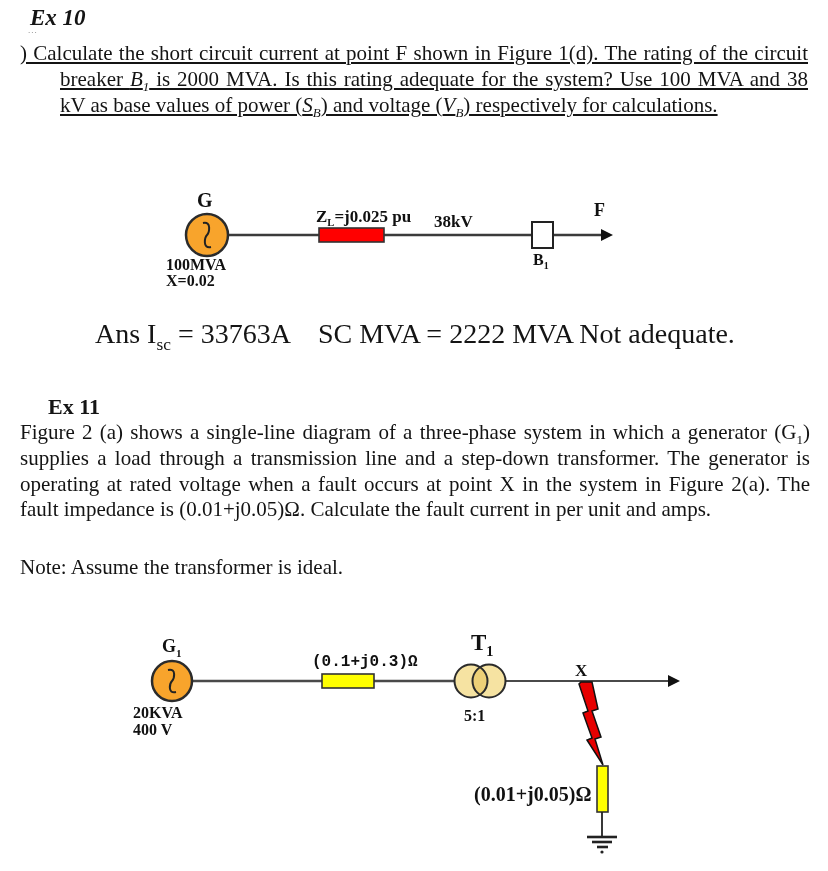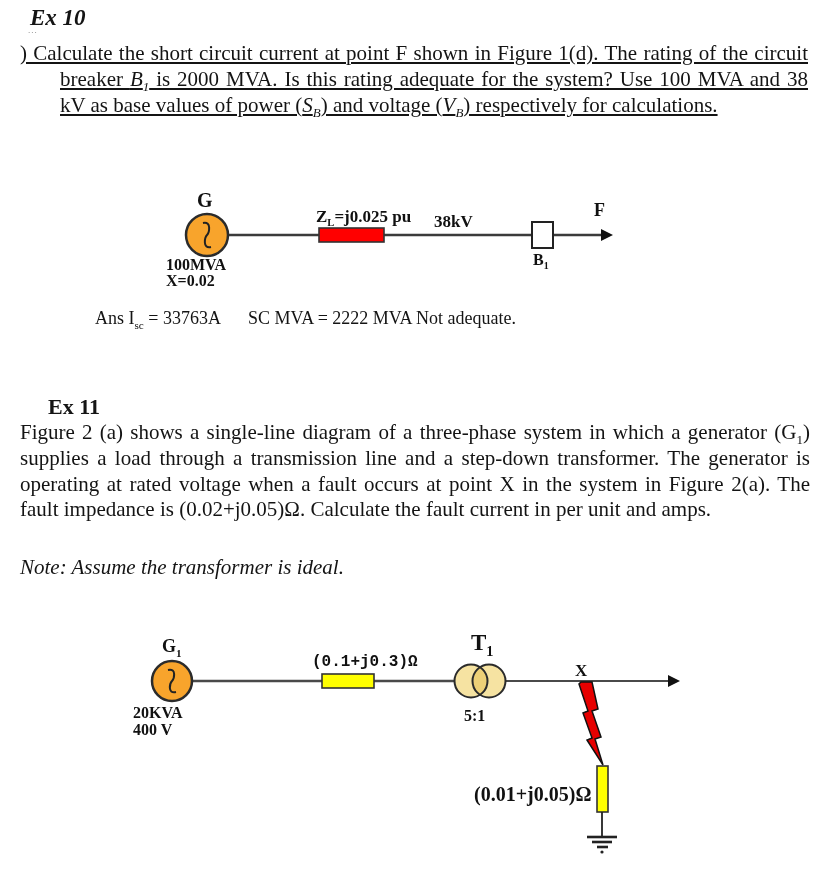--- a/index.html
+++ b/index.html
@@ -43,31 +43,31 @@
   </svg>
   <div class="dlabel" style="left:197px;top:4px;font-size:20px;">G</div>
   <div class="dlabel" style="left:316px;top:22px;font-size:17px;"><span>Z</span><sub>L</sub><span>=j0.025 pu</span></div>
   <div class="dlabel" style="left:434px;top:27px;font-size:17px;">38kV</div>
   <div class="dlabel" style="left:594px;top:15px;font-size:18px;">F</div>
   <div class="dlabel" style="left:533px;top:66px;font-size:16px;"><span>B</span><sub>1</sub></div>
   <div class="dlabel" style="left:166px;top:71px;font-size:16px;">100MVA</div>
   <div class="dlabel" style="left:166px;top:87px;font-size:16px;">X=0.02</div>
 </div>
 
-<div class="abs" style="left:95px;top:308px;font-size:18px;font-family:Liberation Serif, serif;">
+<div class="abs" style="left:95px;top:318px;font-size:28px;font-family:Liberation Serif, serif;">
   <span>Ans I</span><sub>sc</sub><span> = 33763A</span><span style="margin-left:27px;">SC MVA = 2222 MVA Not adequate.</span>
 </div>
 
 <div class="abs bold" style="left:48px;top:394px;font-size:22px;">Ex 11</div>
 
 <div class="abs just" style="left:20px;top:420px;width:790px;font-size:21px;line-height:25.8px;">
-  <span>Figure 2 (a) shows a single-line diagram of a three-phase system in which a generator (G</span><sub>1</sub><span>) supplies a load through a transmission line and a step-down transformer. The generator is operating at rated voltage when a fault occurs at point X in the system in Figure 2(a). The fault impedance is (0.02+j0.05)Ω. Calculate the fault current in per unit and amps.</span>
+  <span>Figure 2 (a) shows a single-line diagram of a three-phase system in which a generator (G</span><sub>1</sub><span>) supplies a load through a transmission line and a step-down transformer. The generator is operating at rated voltage when a fault occurs at point X in the system in Figure 2(a). The fault impedance is (0.01+j0.05)Ω. Calculate the fault current in per unit and amps.</span>
 </div>
 
-<div class="abs" style="left:20px;top:555px;font-size:21px;font-style:italic;">Note: Assume the transformer is ideal.</div>
+<div class="abs" style="left:20px;top:555px;font-size:21px;">Note: Assume the transformer is ideal.</div>
 
 <div class="abs" style="left:0;top:620px;width:828px;height:251px;">
   <svg width="828" height="251" viewBox="0 0 828 251">
     <defs>
       <clipPath id="tclip">
           <circle cx="471" cy="61" r="16.5"></circle>
         </clipPath>
     </defs>
 
     <line x1="190" y1="61" x2="323" y2="61" stroke="#4a4a4a" stroke-width="2.4"></line>

